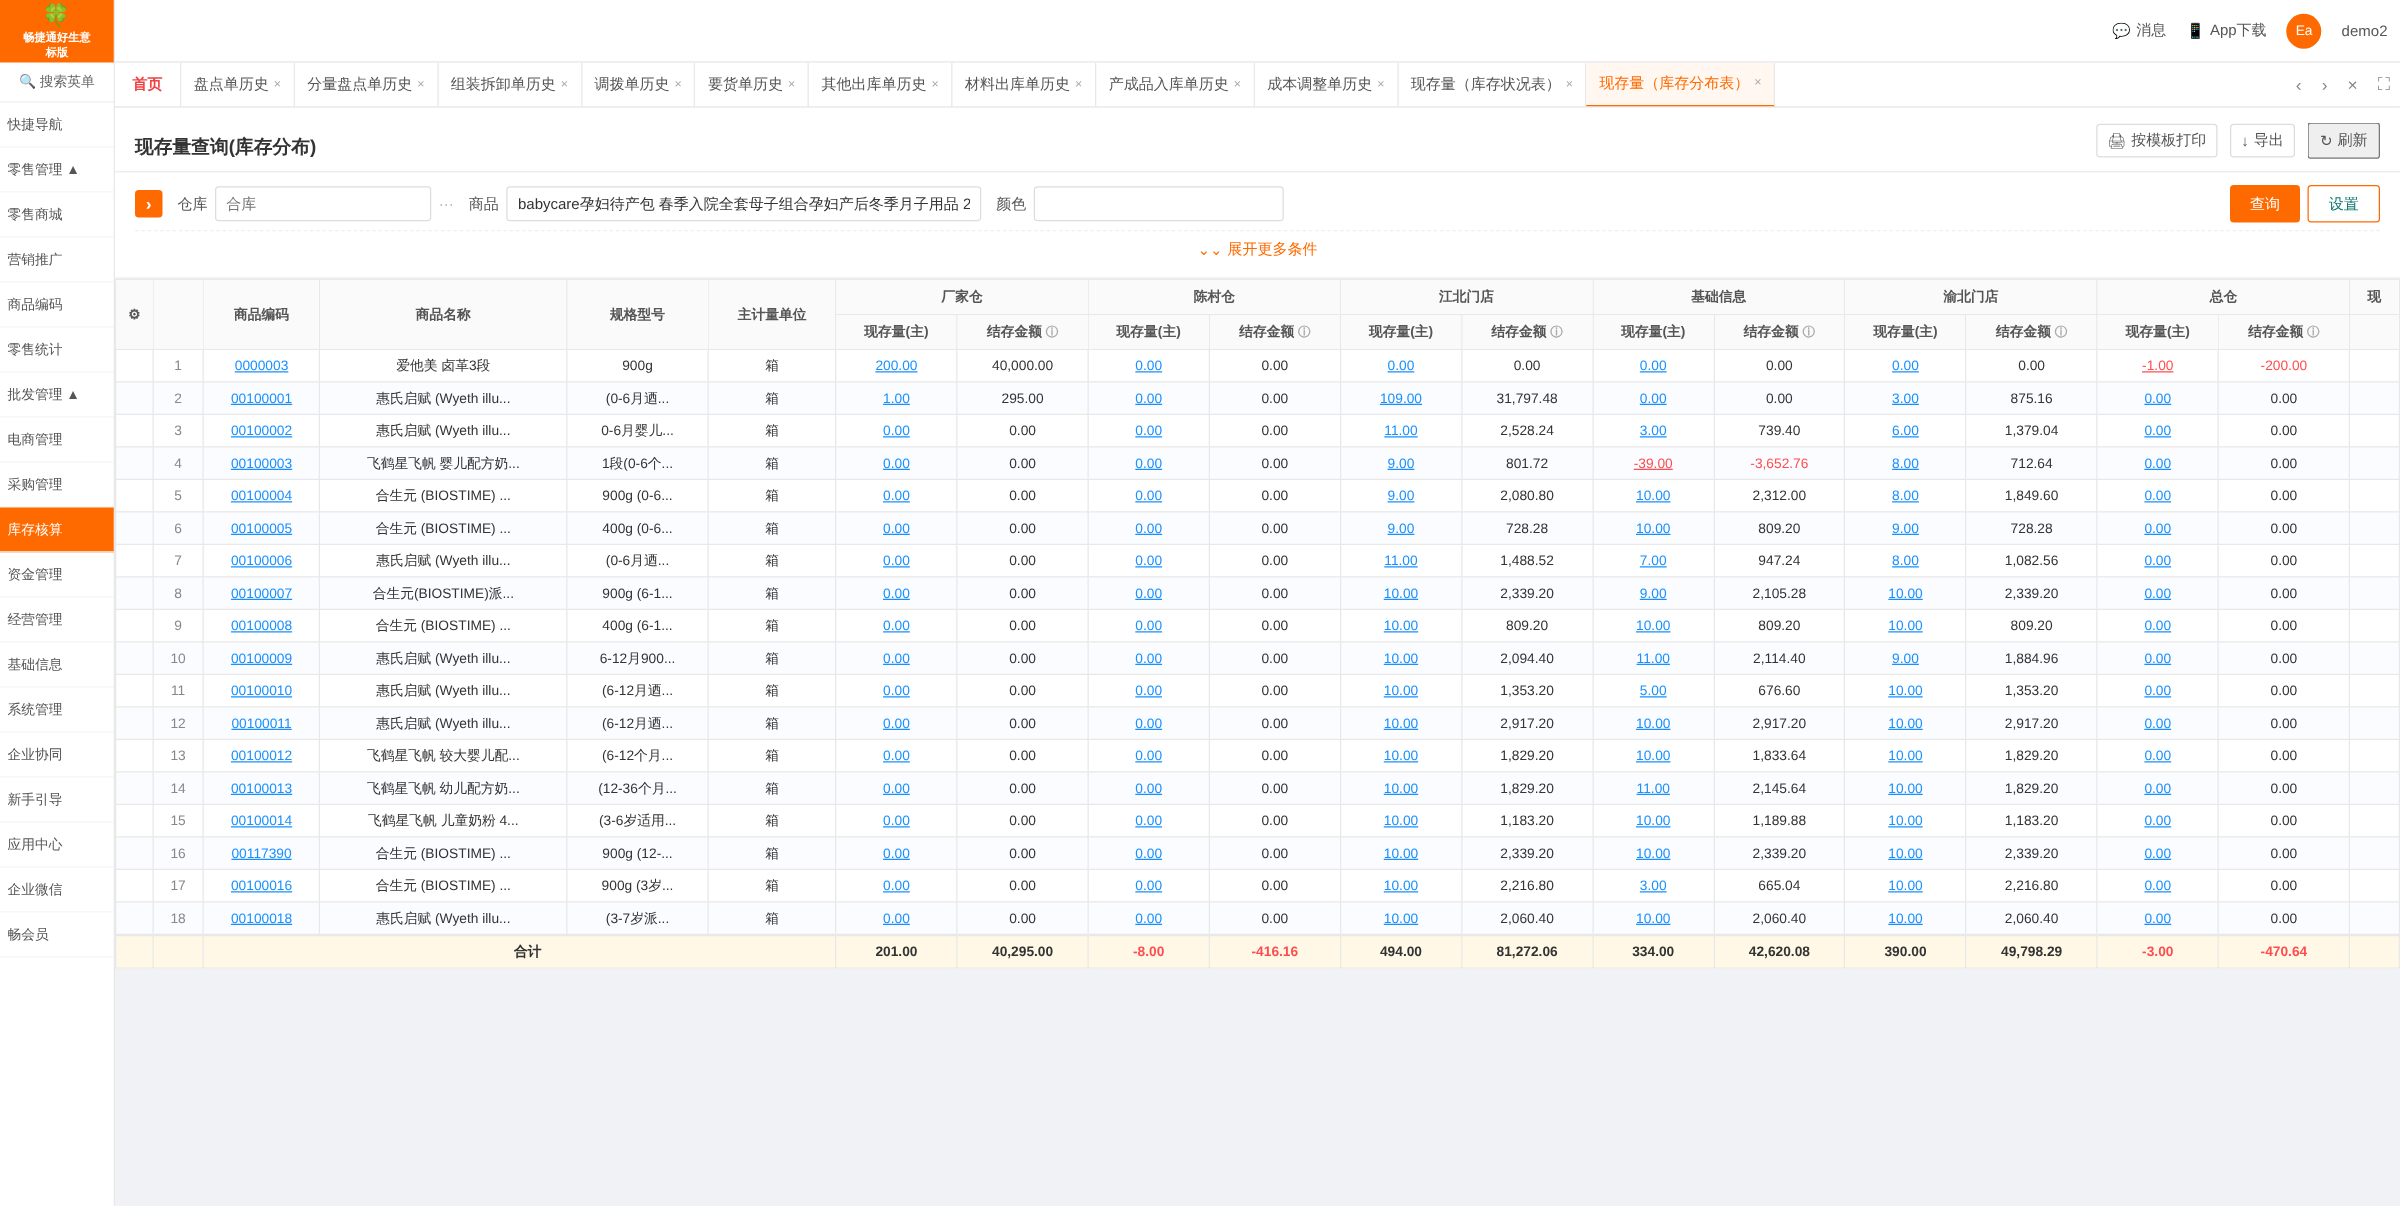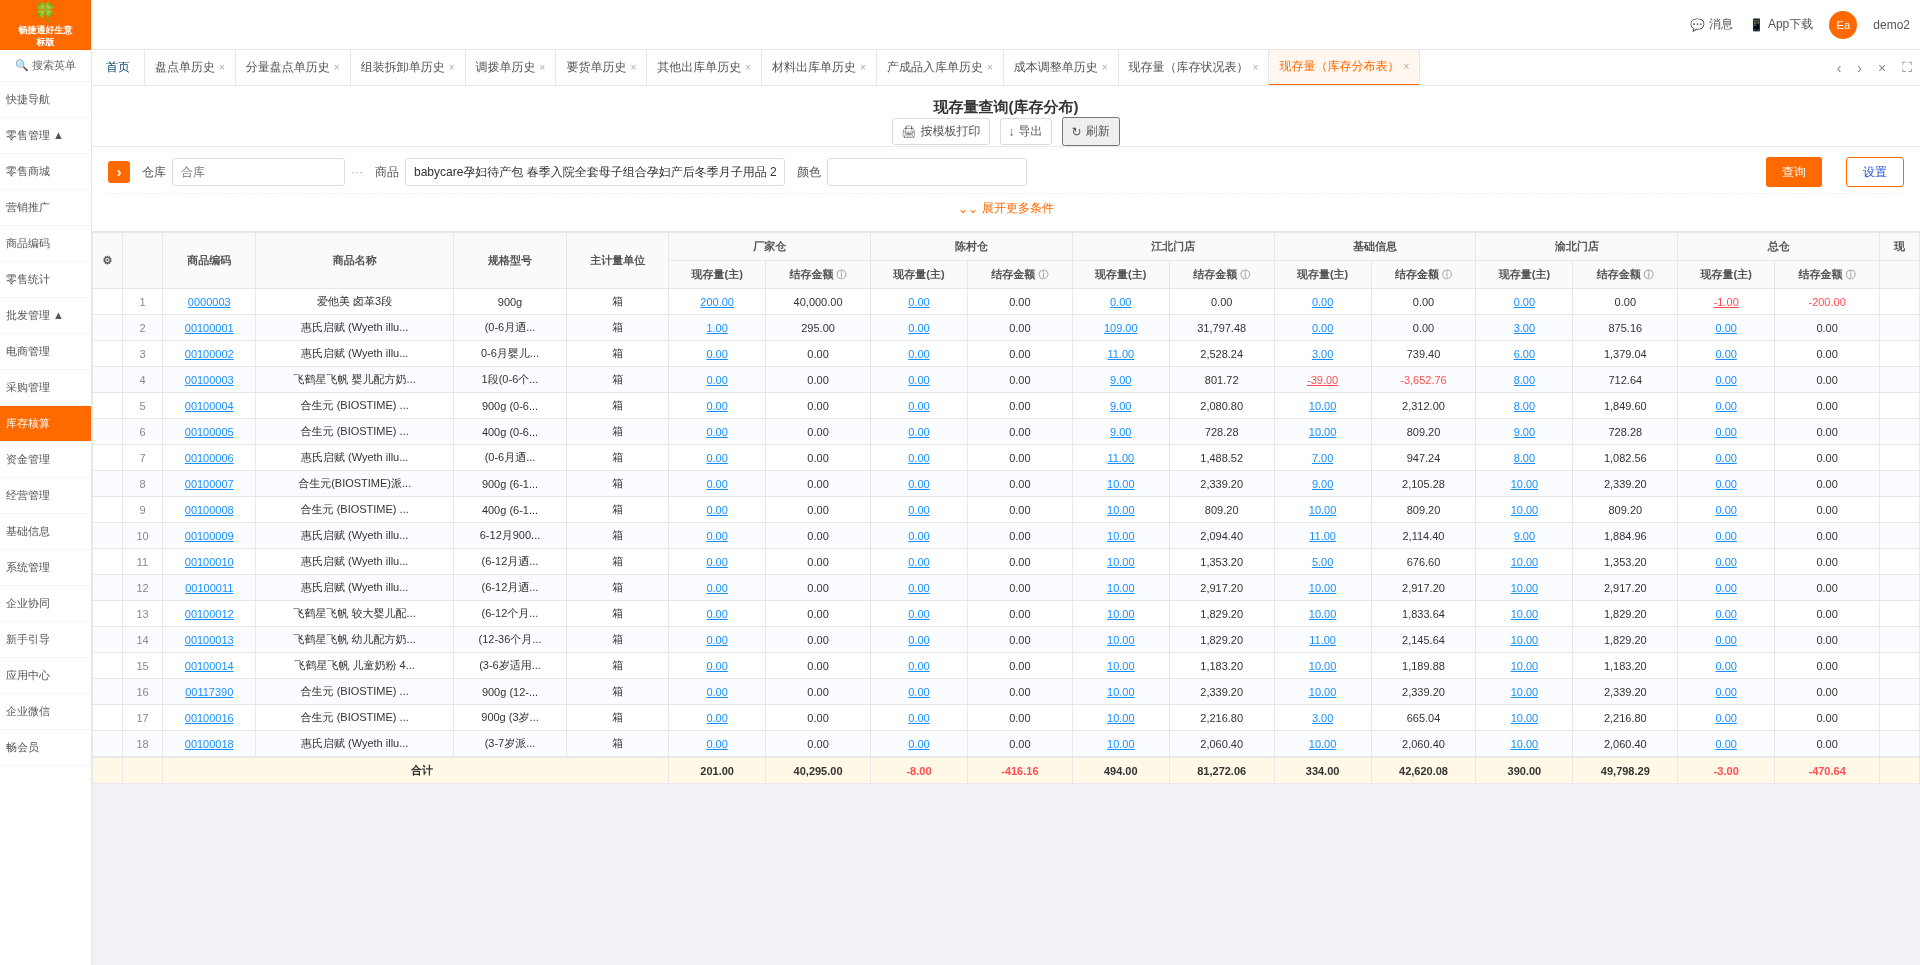--- a/index.html
+++ b/index.html
@@ -35,21 +35,21 @@
     .user-avatar { width: 28px; height: 28px; border-radius: 50%; background: #ff6a00; display: flex; align-items: center; justify-content: center; color: #fff; font-size: 11px; }
 
     
     .tabs-bar {
       position: fixed; left: 92px; top: 50px; right: 0; height: 36px; background: #fff;
       display: flex; align-items: center; border-bottom: 1px solid #e8e8e8; z-index: 98;
       overflow: hidden;
     }
     .tab-home {
       padding: 0 14px; height: 36px; display: flex; align-items: center; font-size: 12px;
-      color: #0c4a6e; border-right: 1px solid #e8e8e8; cursor: pointer; white-space: nowrap;
+      color: #ef4444; border-right: 1px solid #e8e8e8; cursor: pointer; white-space: nowrap; font-weight: bold;
     }
     .tab-item {
       padding: 0 10px; height: 36px; display: flex; align-items: center; font-size: 12px;
       color: #555; border-right: 1px solid #e8e8e8; cursor: pointer; white-space: nowrap; gap: 4px;
     }
     .tab-item.active { background: #fff7f0; color: #ff6a00; border-bottom: 2px solid #ff6a00; }
     .tab-item .tab-close { color: #aaa; font-size: 10px; cursor: pointer; }
     .tabs-nav-btn {
       padding: 0 8px; height: 36px; display: flex; align-items: center; cursor: pointer; color: #888; font-size: 14px;
     }
@@ -58,21 +58,21 @@
     .main-content {
       position: fixed; left: 92px; top: 86px; right: 0; bottom: 0;
       overflow-y: auto; overflow-x: hidden; background: #f0f2f5;
     }
 
     
     .page-header {
       background: #fff; padding: 12px 16px 0; border-bottom: 1px solid #e8e8e8;
     }
     .page-header-top {
-      display: flex; align-items: center; justify-content: space-between;  flex-direction: column;
+      display: flex; align-items: flex-end; justify-content: space-between; margin-bottom: 10px;
     }
     .page-title { font-size: 15px; font-weight: bold; color: #333; }
     .page-header-actions { display: flex; align-items: center; gap: 10px; }
     .btn-print { display: flex; align-items: center; gap: 4px; font-size: 12px; color: #555; cursor: pointer; padding: 4px 8px; border: 1px solid #ddd; border-radius: 3px; background: #fff; }
     .btn-export { display: flex; align-items: center; gap: 4px; font-size: 12px; color: #555; cursor: pointer; padding: 4px 8px; border: 1px solid #ddd; border-radius: 3px; background: #fff; }
     .btn-refresh { display: flex; align-items: center; gap: 4px; font-size: 12px; color: #555; cursor: pointer; padding: 4px 8px; }
 
     
     .filter-bar {
       background: #fff; padding: 10px 16px; border-bottom: 1px solid #e8e8e8;
@@ -85,21 +85,21 @@
       color: #333; background: #fff; min-width: 60px;
     }
     .filter-input-wide { min-width: 320px; }
     .filter-input-medium { min-width: 150px; }
     .filter-ellipsis { color: #aaa; font-size: 12px; cursor: pointer; }
     .btn-query {
       height: 30px; background: #ff6a00; color: #fff; border: none; border-radius: 3px;
       padding: 0 16px; font-size: 12px; cursor: pointer; white-space: nowrap;
     }
     .btn-setting {
-      height: 30px; background: #fff; color: #1d4ed8; border: 1px solid #ff6a00; border-radius: 3px;
+      height: 30px; background: #fff; color: #0f766e; border: 1px solid #ff6a00; border-radius: 3px;
       padding: 0 16px; font-size: 12px; cursor: pointer; white-space: nowrap;
     }
     .filter-expand-toggle {
       display: flex; align-items: center; justify-content: center; gap: 4px;
       font-size: 12px; color: #ff6a00; cursor: pointer; padding: 6px 0 4px;
       border-top: 1px dashed #f0f0f0; margin-top: 6px;
     }
 
     
     .orange-toggle {
@@ -278,21 +278,21 @@
         <span class="filter-ellipsis">···</span>
       </div>
       <div class="filter-item">
         <span class="filter-label">商品</span>
         <input class="filter-input filter-input-wide" style="min-width: 380px;" value="babycare孕妇待产包 春季入院全套母子组合孕妇产后冬季月子用品 22件套 ...">
       </div>
       <div class="filter-item">
         <span class="filter-label">颜色</span>
         <input class="filter-input filter-input-wide" style="min-width: 200px;">
       </div>
-      <div style="margin-left:auto;display:flex;gap:24px;">
+      <div style="margin-left:auto;display:flex;gap:6px;">
         <button class="btn-query">查询</button>
         <button class="btn-setting">设置</button>
       </div>
     </div>
     <div class="filter-expand-toggle">
       <span>⌄⌄</span>
       <span>展开更多条件</span>
     </div>
   </div>
 

